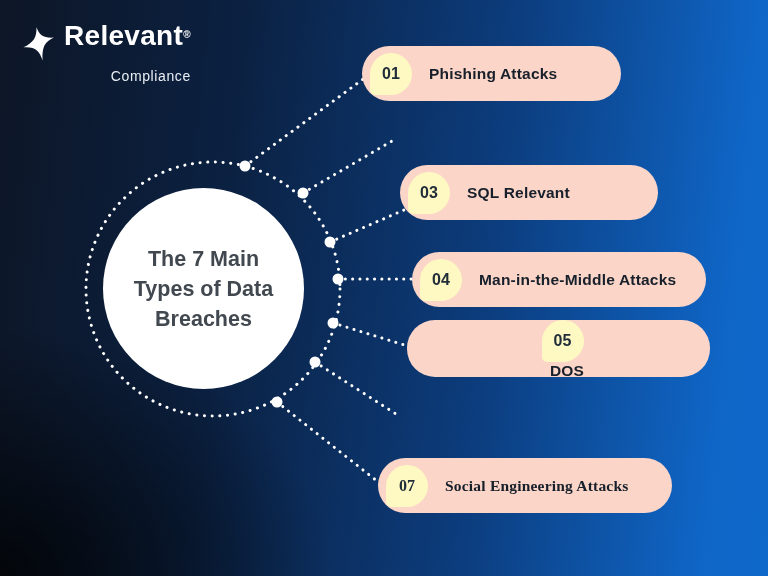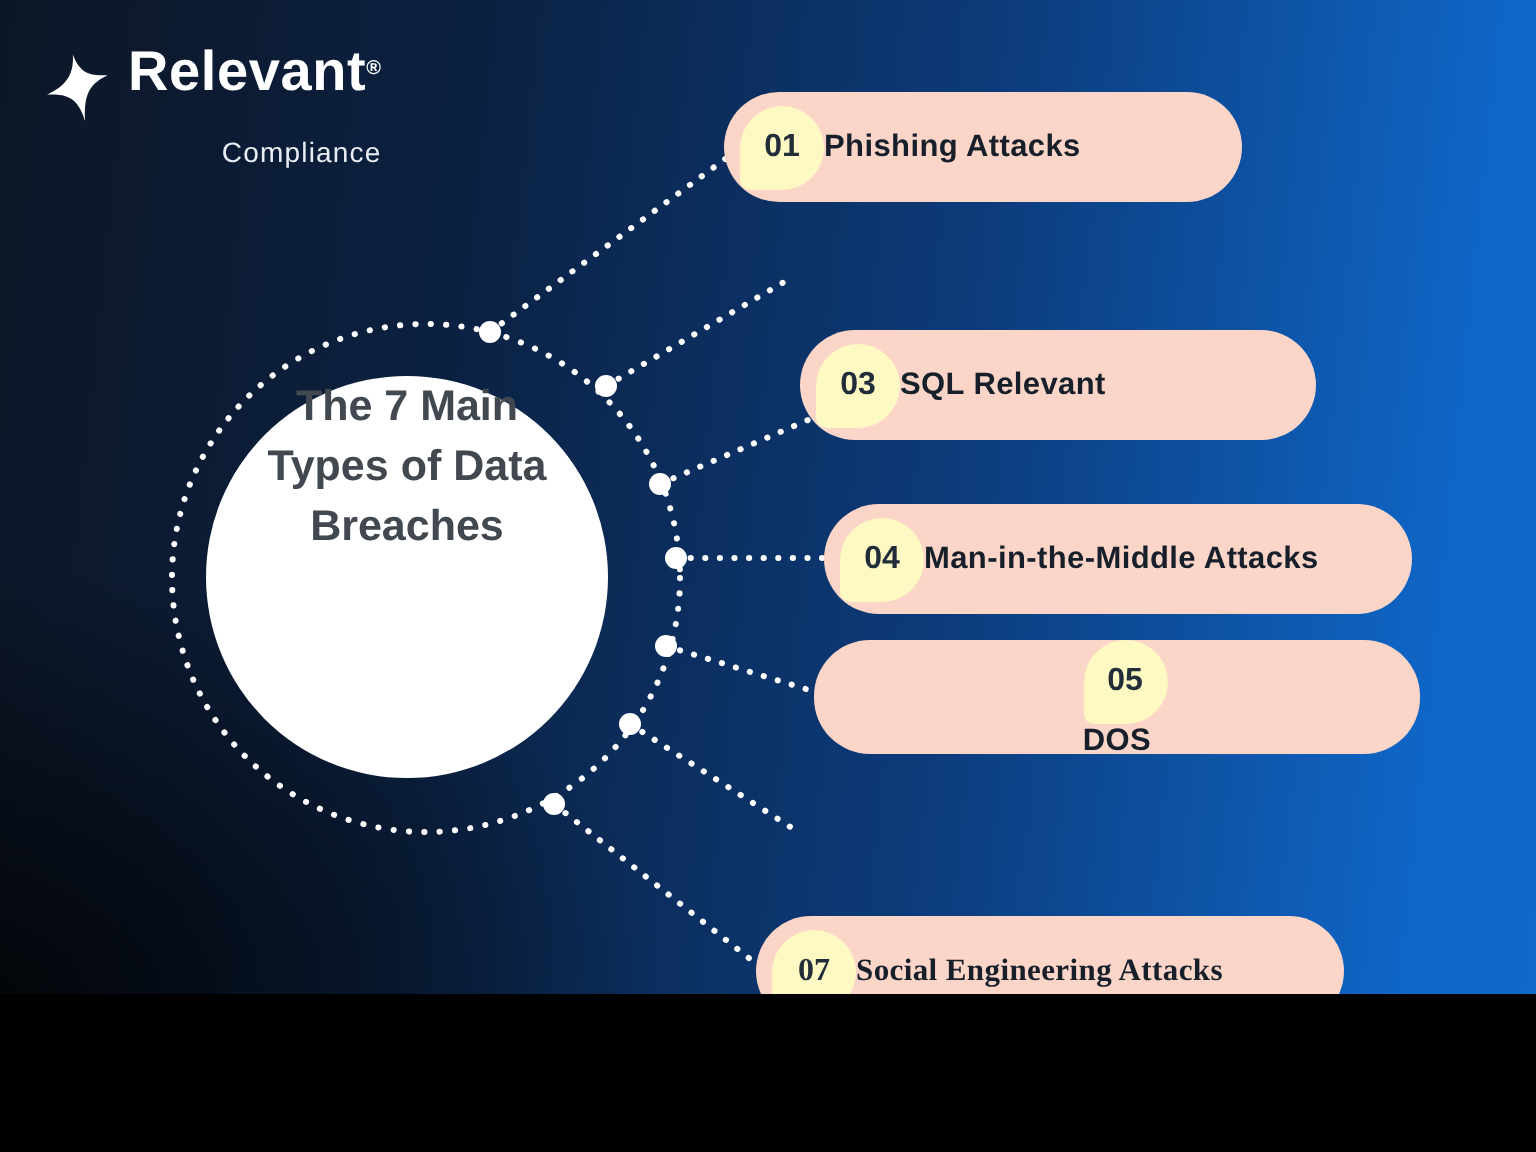--- a/index.html
+++ b/index.html
@@ -1,56 +1,56 @@
 <!DOCTYPE html>
 <html><head>
 <meta charset="utf-8">
 <style>
   html,body{margin:0;padding:0;background:#000;}
   .canvas{
     position:relative;
-    width:768px;height:497px;
+    width:768px;height:576px;
     overflow:hidden;
     font-family:"Liberation Sans", sans-serif;
     background:
       radial-gradient(60% 60% at 0% 100%, rgba(0,0,0,.8), rgba(0,0,0,0) 72%),
       linear-gradient(96deg, #0d1626 0%, #0b2142 30%, #0c3d7e 63%, #0f66c7 92%, #0e69ca 100%);
   }
   
   .logo{position:absolute;left:20px;top:22px;display:flex;align-items:flex-start;gap:6px;}
   .logo-icon{width:38px;height:38px;margin-top:3px;}
   .logo-text{display:flex;flex-direction:column;align-items:flex-end;}
   .logo-name{color:#fff;font-weight:bold;font-size:28px;line-height:28px;letter-spacing:.3px;}
   .logo-reg{font-size:10px;vertical-align:top;position:relative;top:-1px;}
   .logo-sub{color:#e9eef4;font-size:14px;letter-spacing:.6px;margin-top:18px;}
   
   .center-circle{
     position:absolute;left:103px;top:188px;width:201px;height:201px;
     background:#ffffff;border-radius:50%;
-    display:flex;flex-direction:column;align-items:center;justify-content:flex-start;
+    display:flex;flex-direction:column;align-items:center;justify-content:center;
     z-index:3;
   }
   .center-line{color:#41484f;font-weight:bold;font-size:21.5px;line-height:30px;text-align:center;}
   
   .net{position:absolute;left:0;top:0;z-index:1;}
   
   .pill{
     position:absolute;height:55px;border-radius:28px;
     background:#fbd5c8;
     display:flex;align-items:center;
     z-index:4;
   }
   .badge{
     width:42px;height:42px;margin-left:8px;flex:0 0 auto;
     background:#fef9c3;
     border-radius:21px 21px 21px 5px;
     display:flex;align-items:center;justify-content:center;
     color:#222d3a;font-weight:bold;font-size:16px;
   }
-  .pill-label{margin-left:0;color:#161f2a;font-weight:bold;font-size:15.5px;letter-spacing:.2px;white-space:nowrap;}
+  .pill-label{margin-left:17px;color:#161f2a;font-weight:bold;font-size:15.5px;letter-spacing:.2px;white-space:nowrap;}
   .pill-1{left:362px;top:46px;width:259px;}
   .pill-2{left:388px;top:114px;width:256px;}
   .pill-3{left:400px;top:165px;width:258px;}
   .pill-4{left:412px;top:252px;width:294px;}
   .pill-5{left:407px;top:320px;width:303px;height:57px;flex-direction:column;}
   .pill-6{left:392px;top:389px;width:263px;}
   .pill-7{left:378px;top:458px;width:294px;font-family:Liberation Serif, serif;}
 </style>
 </head>
 <body>

